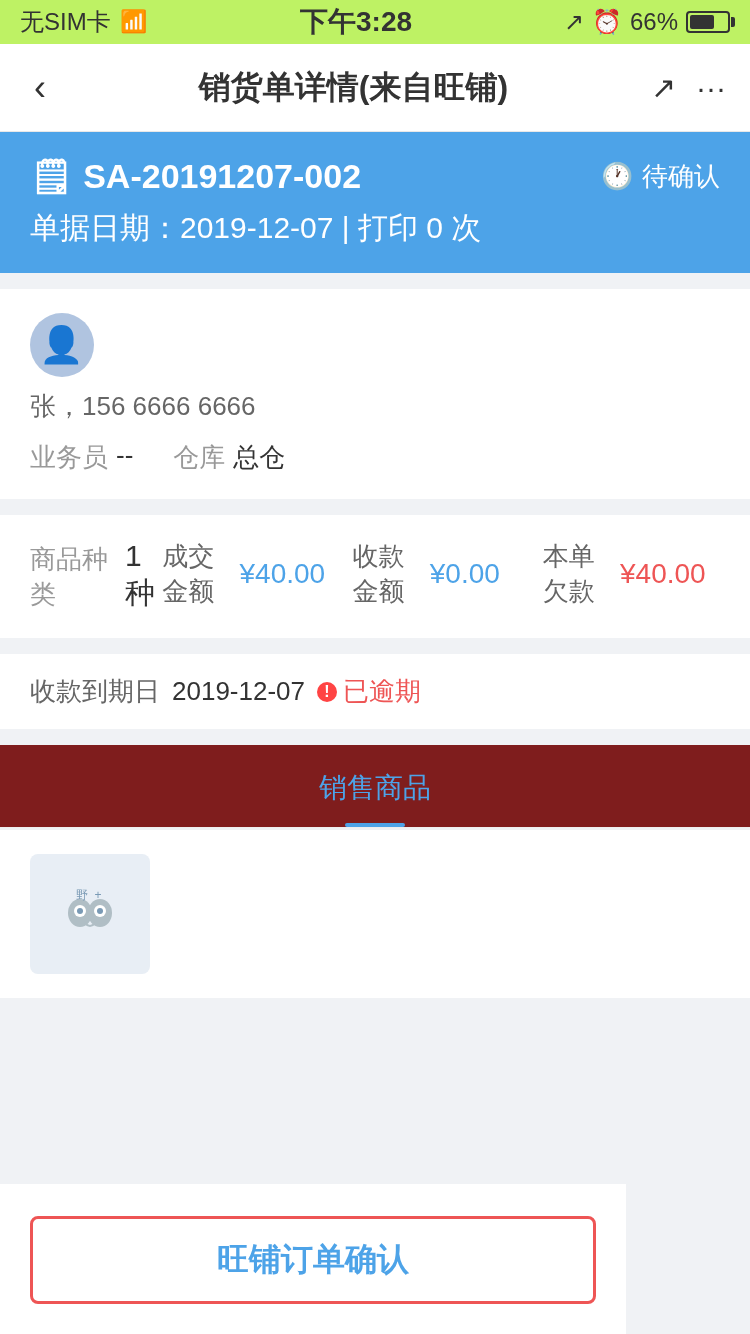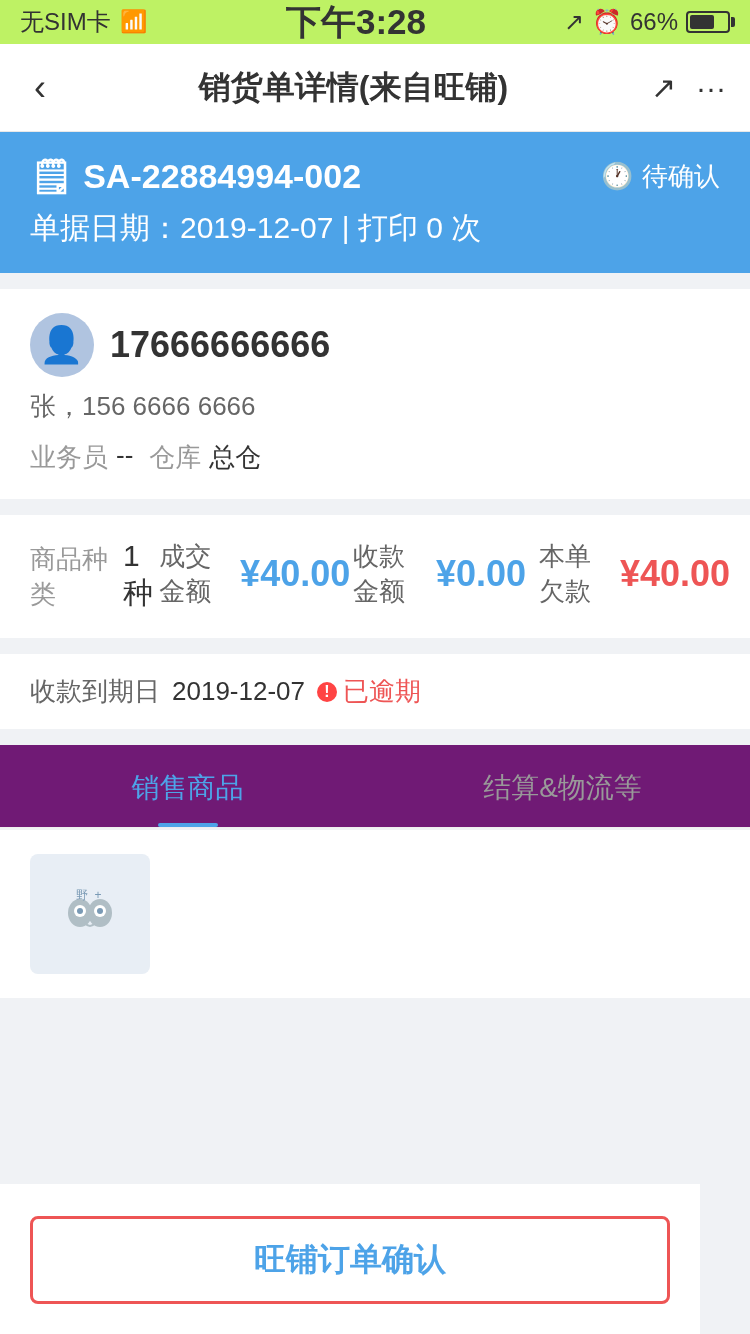--- a/index.html
+++ b/index.html
@@ -19,21 +19,21 @@
       height: 44px;
       background: #bef264;
       display: flex;
       align-items: center;
       justify-content: space-between;
       padding: 0 20px;
       font-size: 24px;
       font-weight: 500;
     }
     .status-left { display: flex; align-items: center; gap: 10px; }
-    .status-center { font-size: 35px; font-weight: 600; text-align: center; }
+    .status-center { font-size: 28px; font-weight: 600; text-align: center; }
     .status-right { display: flex; align-items: center; gap: 8px; font-size: 24px; }
     .battery-icon {
       width: 44px; height: 22px;
       border: 2px solid #333;
       border-radius: 4px;
       position: relative;
       display: inline-flex;
       align-items: center;
       padding: 2px;
     }
@@ -147,21 +147,21 @@
       font-weight: 600;
       color: #333;
     }
     .customer-name {
       font-size: 26px;
       color: #666;
       margin-bottom: 16px;
     }
     .customer-meta {
       display: flex;
-      gap: 16px;
+      gap: 40px;
       font-size: 26px;
       color: #666;
     }
     .meta-item { display: flex; gap: 8px; }
     .meta-label { color: #999; }
     .meta-value { color: #333; }
 
     
     .summary-card {
       background: #fff;
@@ -190,21 +190,21 @@
       align-items: flex-end;
       gap: 13px;
     }
     .summary-row {
       display: flex;
       align-items: center;
       gap: 16px;
       font-size: 26px;
     }
     .summary-row-label { color: #666; }
-    .summary-row-value { color: #4da3e8; font-size: 36px; min-width: 100px; text-align: right; font-weight: bold; }
+    .summary-row-value { color: #4da3e8; font-size: 28px; min-width: 100px; text-align: left; }
     .summary-row-value.owed { color: #e55; }
 
     
     .due-card {
       background: #fff;
       padding: 20px 30px;
       margin-top: 16px;
       display: flex;
       align-items: center;
       gap: 12px;
@@ -228,21 +228,21 @@
       display: flex;
       align-items: center;
       justify-content: center;
       color: #fff;
       font-size: 16px;
       font-weight: 700;
     }
 
     
     .tabs-bar {
-      background: #701a75;
+      background: #7f1d1d;
       margin-top: 16px;
       display: flex;
       border-bottom: 1px solid #eee;
     }
     .tab-item {
       flex: 1;
       text-align: center;
       padding: 24px 0 20px;
       font-size: 28px;
       color: #999;
@@ -306,21 +306,21 @@
     .bottom-spacer {
       height: 180px;
       background: #f0f2f5;
     }
 
     
     .bottom-bar {
       position: fixed;
       bottom: 0;
       left: 0;
-      width: 700px;
+      width: 626px;
       background: #fff;
       padding: 32px 30px 30px;
     }
     .confirm-btn {
       width: 100%;
       height: 88px;
       border: 3px solid #e55;
       border-radius: 8px;
       background: #fff;
       color: #4da3e8;
@@ -360,36 +360,35 @@
   <div class="nav-actions">
     <span class="nav-action-icon">↗</span>
     <span class="nav-action-icon">···</span>
   </div>
 </div>
 
 <div class="order-header">
   <div class="order-header-top">
     <div class="order-number">
       <span>🗒</span>
-      <span>SA-22884994-002</span>
+      <span>SA-20191207-002</span>
     </div>
     <div class="order-status">
       <span>🕐</span>
       <span>待确认</span>
     </div>
   </div>
   <div class="order-date">单据日期：2019-12-07 | 打印 0 次</div>
 </div>
 
 <div class="customer-card">
   <div class="customer-top">
     <div class="avatar">
       <span>👤</span>
     </div>
-    <div class="customer-phone">17666666666</div>
   </div>
   <div class="customer-name">张，156 6666 6666</div>
   <div class="customer-meta">
     <div class="meta-item">
       <span class="meta-label">业务员</span>
       <span class="meta-value">--</span>
     </div>
     <div class="meta-item">
       <span class="meta-label">仓库</span>
       <span class="meta-value">总仓</span>
@@ -425,23 +424,20 @@
   <span class="due-date">2019-12-07</span>
   <div class="overdue-badge">
     <span class="overdue-dot">!</span>
     <span>已逾期</span>
   </div>
 </div>
 
 <div class="tabs-bar">
   <div class="tab-item active">
     <span>销售商品</span>
-  </div>
-  <div class="tab-item">
-    <span>结算&amp;物流等</span>
   </div>
 </div>
 
 <div class="products-section">
   <div class="product-item">
     <div class="product-thumb">
       <span class="product-thumb-icon">
         
         <svg width="60" height="50" viewBox="0 0 60 50" fill="none" xmlns="http://www.w3.org/2000/svg">
           <ellipse cx="20" cy="28" rx="12" ry="14" fill="#b0bec5"></ellipse>

